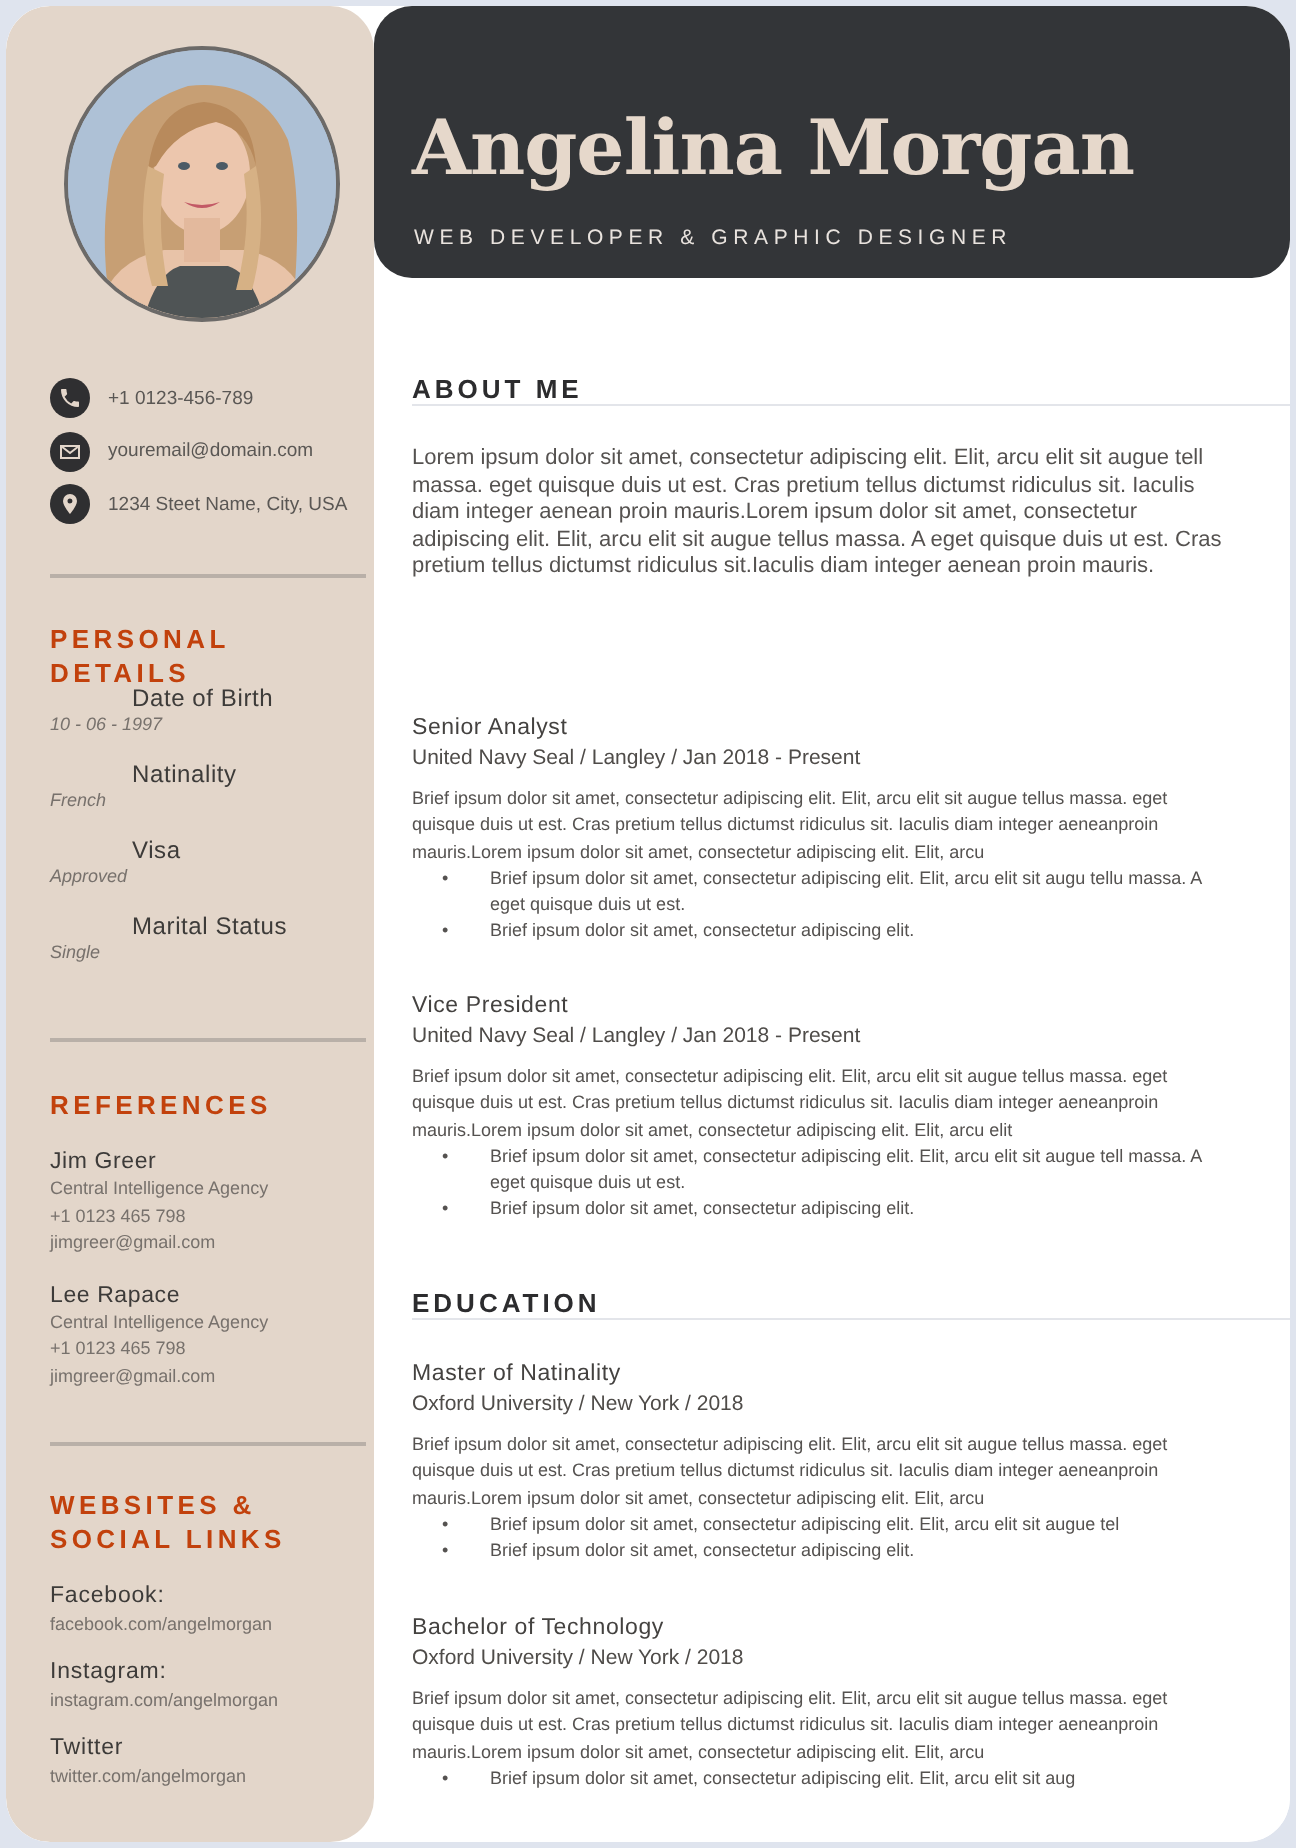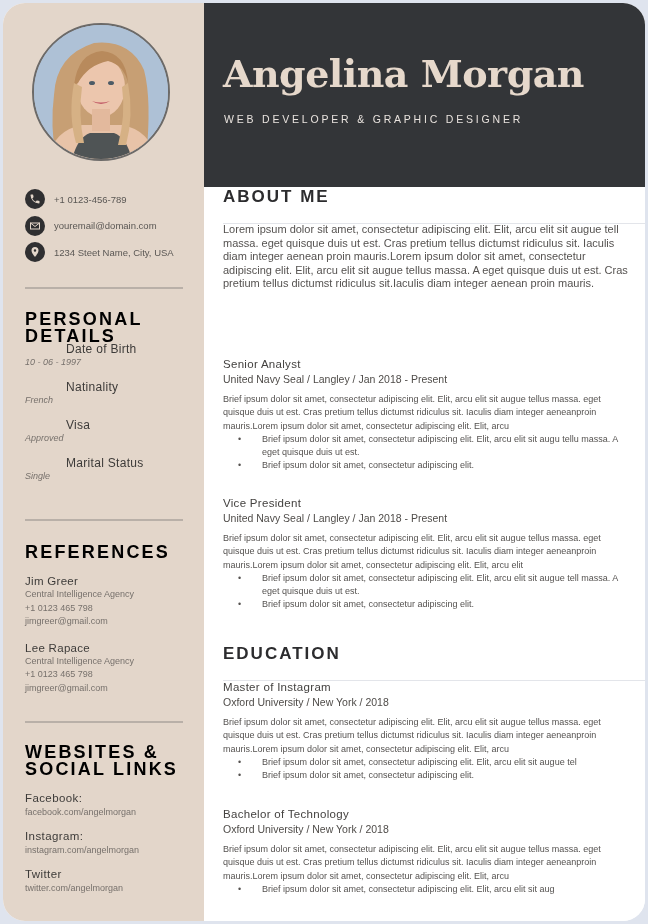--- a/index.html
+++ b/index.html
@@ -10,24 +10,25 @@
     }
     .page {
       position: absolute; left: 3px; top: 3px;
       width: 642px; height: 918px;
       border-radius: 22px; overflow: hidden;
       background: #ffffff;
       display: flex;
     }
     
     .sidebar {
-      width: 201px; height: 100%;
+      width: 184px; height: 100%;
       background: #e3d6ca;
       position: relative;
       flex-shrink: 0;
+      border-radius: 22px;
     }
     .photo {
       position: absolute; left: 29px; top: 20px;
       width: 134px; height: 134px; border-radius: 50%;
       border: 2px solid #6c6a68;
       overflow: hidden;
       background: #aebfd3;
     }
     .photo svg { display: block; }
     .contact { position: absolute; left: 22px; top: 183px; }
@@ -38,54 +39,55 @@
       margin-right: 9px; flex-shrink: 0;
     }
     .c-icon svg { width: 12px; height: 12px; }
     .c-text { font-size: 9.5px; color: #5a5754; }
     .divider {
       position: absolute; left: 22px; width: 158px; height: 2px;
       background: #b9b0a8;
     }
     .side-h {
       position: absolute; left: 22px;
-      font-size: 18px; letter-spacing: 2.2px; color: #000000;
+      font-size: 13px; letter-spacing: 2.2px; color: #c2410c;
       font-weight: bold; line-height: 17px;
     }
     .side-block { position: absolute; left: 22px; }
     .kv { margin-bottom: 11px; }
     .kv .k { font-size: 12px; color: #3d3b39; letter-spacing: 0.3px; line-height: 14px; margin-left: 41px; }
     .kv .v { font-size: 9px; color: #77716c; line-height: 13px; font-style: italic; }
     .ref { margin-bottom: 12px; }
     .ref .n { font-size: 11.5px; color: #3d3b39; line-height: 14px; letter-spacing: 0.3px; }
     .ref .l { font-size: 9px; color: #77716c; line-height: 13.5px; }
     .soc { margin-bottom: 10px; }
     .soc .k { font-size: 11.5px; color: #3d3b39; line-height: 15px; letter-spacing: 0.4px; }
     .soc .v { font-size: 9px; color: #77716c; line-height: 13px; }
 
     
     .main { flex: 1; position: relative; background: #fff; }
     .header {
-      height: 184px; background: #333538;
+      height: 136px; background: #333538;
       position: relative;
+      border-radius: 19px;
     }
     .name {
       position: absolute; left: 19px; top: 48px;
       font-family: "DejaVu Serif", "Liberation Serif", serif;
       font-weight: bold; font-size: 38px; color: #e6d8cb;
       letter-spacing: -0.5px; line-height: 46px;
     }
     .role {
       position: absolute; left: 20px; top: 110px;
       font-size: 10.5px; letter-spacing: 2.8px; color: #e9e3de;
     }
     .sec-h {
       position: absolute; left: 19px; right: 0;
-      font-size: 17px; letter-spacing: 2px; color: #2c2c2e; font-weight: bold;
-      padding-bottom: 16px;
+      font-size: 13px; letter-spacing: 2px; color: #2c2c2e; font-weight: bold;
+      padding-bottom: 0;
       border-bottom: 1.5px solid #e3e5ea;
     }
     .body-txt {
       position: absolute; left: 19px; width: 405px;
       font-size: 11px; line-height: 13.5px; color: #555250;
     }
     .job { position: absolute; left: 19px; width: 410px; }
     .job .title { font-size: 11.5px; color: #444240; letter-spacing: 0.3px; line-height: 15px; }
     .job .sub { font-size: 10.5px; color: #4f4c49; line-height: 15px; margin-bottom: 6px; }
     .job .desc { font-size: 9px; line-height: 13.3px; color: #555250; }
@@ -236,21 +238,21 @@
       <div class="desc">Brief ipsum dolor sit amet, consectetur adipiscing elit. Elit, arcu elit sit augue tellus massa. eget quisque duis ut est. Cras pretium tellus dictumst ridiculus sit. Iaculis diam integer aeneanproin mauris.Lorem ipsum dolor sit amet, consectetur adipiscing elit. Elit, arcu elit</div>
       <ul>
         <li>Brief ipsum dolor sit amet, consectetur adipiscing elit. Elit, arcu elit sit augue tell massa. A eget quisque duis ut est.</li>
         <li>Brief ipsum dolor sit amet, consectetur adipiscing elit.</li>
       </ul>
     </div>
 
     <div class="sec-h" style="top:641px">EDUCATION</div>
 
     <div class="job" style="top:677px">
-      <div class="title">Master of Instagram</div>
+      <div class="title">Master of Natinality</div>
       <div class="sub">Oxford University / New York / 2018</div>
       <div class="desc">Brief ipsum dolor sit amet, consectetur adipiscing elit. Elit, arcu elit sit augue tellus massa. eget quisque duis ut est. Cras pretium tellus dictumst ridiculus sit. Iaculis diam integer aeneanproin mauris.Lorem ipsum dolor sit amet, consectetur adipiscing elit. Elit, arcu</div>
       <ul>
         <li>Brief ipsum dolor sit amet, consectetur adipiscing elit. Elit, arcu elit sit augue tel</li>
         <li>Brief ipsum dolor sit amet, consectetur adipiscing elit.</li>
       </ul>
     </div>
 
     <div class="job" style="top:804px">
       <div class="title">Bachelor of Technology</div>

